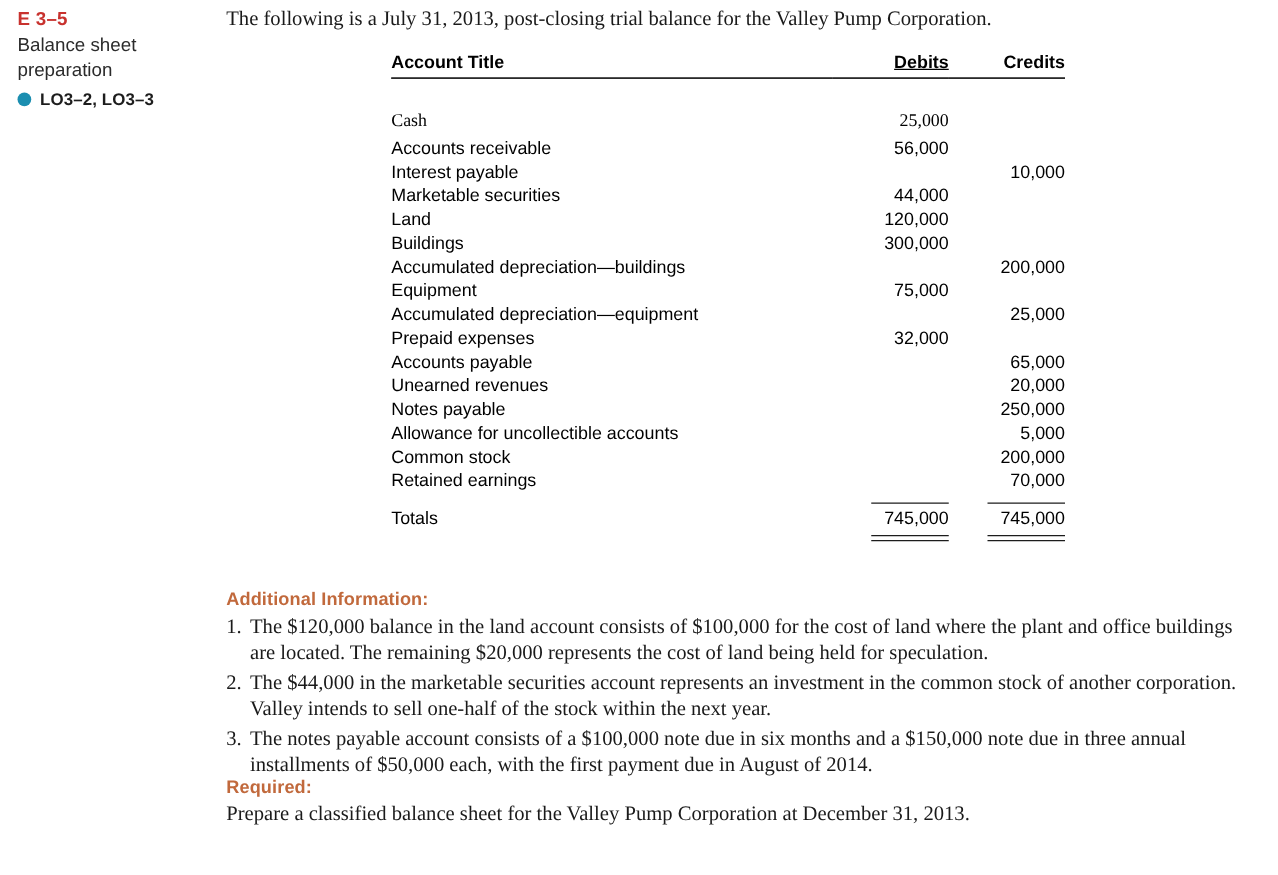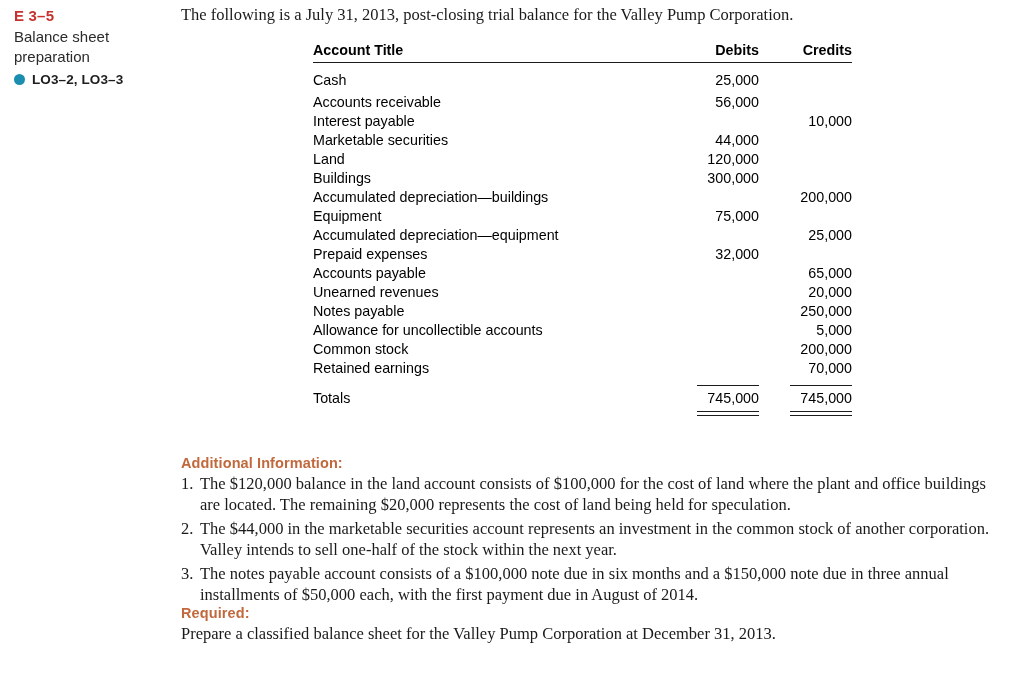--- a/index.html
+++ b/index.html
@@ -102,23 +102,23 @@
     line-height: 19px;
     white-space: nowrap;
   }
   td.acct {
     width: 353px;
   }
   td.num, th.num {
     width: 93px;
     text-align: right;
   }
-  th.col-debits  { width: 93px; }
+  th.col-debits  { width: 93px; text-decoration: underline; }
   th.col-credits { width: 93px; }
-  tr.first-body td { padding-top: 4px; height: 26px; }
+  tr.first-body td { padding-top: 21px; height: 26px; font-family: Liberation Serif, serif; }
 
   
   .rule-cell > span {
     display: block;
     height: 1px;
     background: #1c1c1c;
     width: 62px;
     margin-left: auto;
   }
   tr.rule-row td { height: 8px; line-height: 8px; vertical-align: bottom; }

